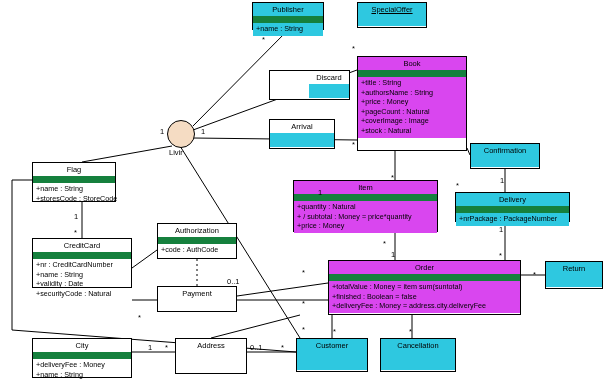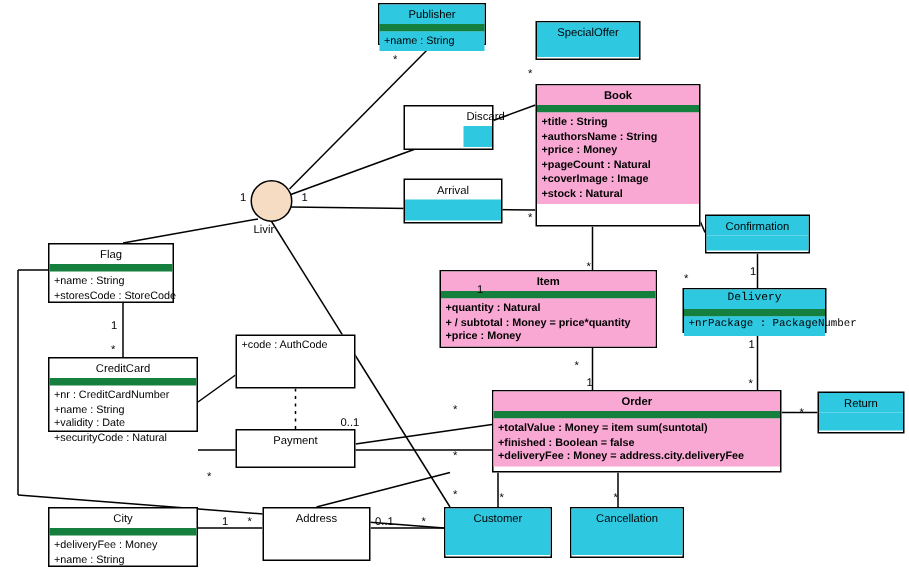--- a/index.html
+++ b/index.html
@@ -1,25 +1,25 @@
 <!DOCTYPE html>
 <html><head>
 <meta charset="utf-8">
 <style>
   html,body{margin:0;padding:0;}
   body{width:606px;height:384px;background:#ffffff;font-family:"Liberation Sans",sans-serif;overflow:hidden;position:relative;}
   #canvas{position:absolute;left:0;top:0;width:606px;height:384px;}
   svg#wires{position:absolute;left:0;top:0;width:606px;height:384px;}
   .node{position:absolute;box-sizing:border-box;border:1px solid #000;background:#ffffff;}
-  .node .hdr{box-sizing:border-box;text-align:center;font-size:7.5px;padding:2px 2px 2px 2px;border-bottom:5px solid #15803d;line-height:9px;}
+  .node .hdr{box-sizing:border-box;text-align:center;font-size:7.5px;padding:2px 2px 2px 2px;border-bottom:7px solid #15803d;line-height:9px;}
   .node .hdr.nb{border-bottom:none;}
   .node .body{box-sizing:border-box;padding:1px 3px 2px 3px;}
   .node .body div{font-size:7.2px;line-height:9.6px;white-space:nowrap;}
   .cyan{background:#2ec8e0;}
-  .peach{background:#f9a8d4;font-weight:bold;}
+  .peach{background:#d946ef;}
   .mult{position:absolute;font-size:7.5px;color:#000;font-family:"Liberation Sans",sans-serif;}
   .circ{position:absolute;border:1px solid #000;border-radius:50%;background:#f5dcc3;}
   .lbl{position:absolute;font-size:7.5px;}
 </style>
 </head>
 <body>
 
 <div id="canvas">
   <svg id="wires" viewBox="0 0 606 384">
     <g stroke="#000" stroke-width="1" fill="none">
@@ -70,36 +70,36 @@
 
       <line x1="211" y1="338" x2="300" y2="315"></line>
     </g>
   </svg>
 <div class="node" style="left: 252px; top: 2px; width: 72px; height: 28px;">
       <div class="hdr cyan">Publisher</div>
       <div class="body cyan">
         <div>+name : String</div>
       </div>
     </div>
-    <div class="node" style="left: 357px; top: 14px; width: 70px; height: 26px;">
+    <div class="node" style="left: 357px; top: 2px; width: 70px; height: 26px; text-decoration: underline;">
       <div class="hdr cyan nb">SpecialOffer</div>
       <div class="body cyan" style="height: 10px;"></div>
     </div>
     <div class="node" style="left: 357px; top: 56px; width: 110px; height: 95px;">
       <div class="hdr peach">Book</div>
       <div class="body peach">
         <div>+title : String</div>
         <div>+authorsName : String</div>
         <div>+price : Money</div>
         <div>+pageCount : Natural</div>
         <div>+coverImage : Image</div>
         <div>+stock : Natural</div>
       </div>
     </div>
-    <div class="node" style="left: 269px; top: 70px; width: 60px; height: 30px; padding-left: 39px;">
+    <div class="node" style="left: 269px; top: 70px; width: 81px; height: 30px; padding-left: 39px;">
       <div class="hdr  nb">Discard</div>
       <div class="body cyan" style="height: 14px;"></div>
     </div>
     <div class="node" style="left: 470px; top: 143px; width: 70px; height: 26px;">
       <div class="hdr cyan nb">Confirmation</div>
       <div class="body cyan" style="height: 10px;"></div>
     </div>
     <div class="node" style="left: 269px; top: 119px; width: 66px; height: 30px;">
       <div class="hdr  nb">Arrival</div>
       <div class="body cyan" style="height: 14px;"></div>
@@ -112,27 +112,28 @@
       </div>
     </div>
     <div class="node" style="left: 293px; top: 180px; width: 145px; height: 52px;">
       <div class="hdr peach">Item</div>
       <div class="body peach">
         <div>+quantity : Natural</div>
         <div>+ / subtotal : Money = price*quantity</div>
         <div>+price : Money</div>
       </div>
     </div>
-    <div class="node" style="left: 455px; top: 192px; width: 96px; height: 30px; font-family: Liberation Mono, monospace;">
+    <div class="node" style="left: 455px; top: 192px; width: 115px; height: 30px;">
       <div class="hdr cyan">Delivery</div>
       <div class="body cyan">
         <div>+nrPackage : PackageNumber</div>
       </div>
     </div>
     <div class="node" style="left: 157px; top: 223px; width: 80px; height: 36px;">
+      <div class="hdr ">Authorization</div>
       <div class="body ">
         <div>+code : AuthCode</div>
       </div>
     </div>
     <div class="node" style="left: 32px; top: 238px; width: 100px; height: 50px;">
       <div class="hdr ">CreditCard</div>
       <div class="body ">
         <div>+nr : CreditCardNumber</div>
         <div>+name : String</div>
         <div>+validity : Date</div>

